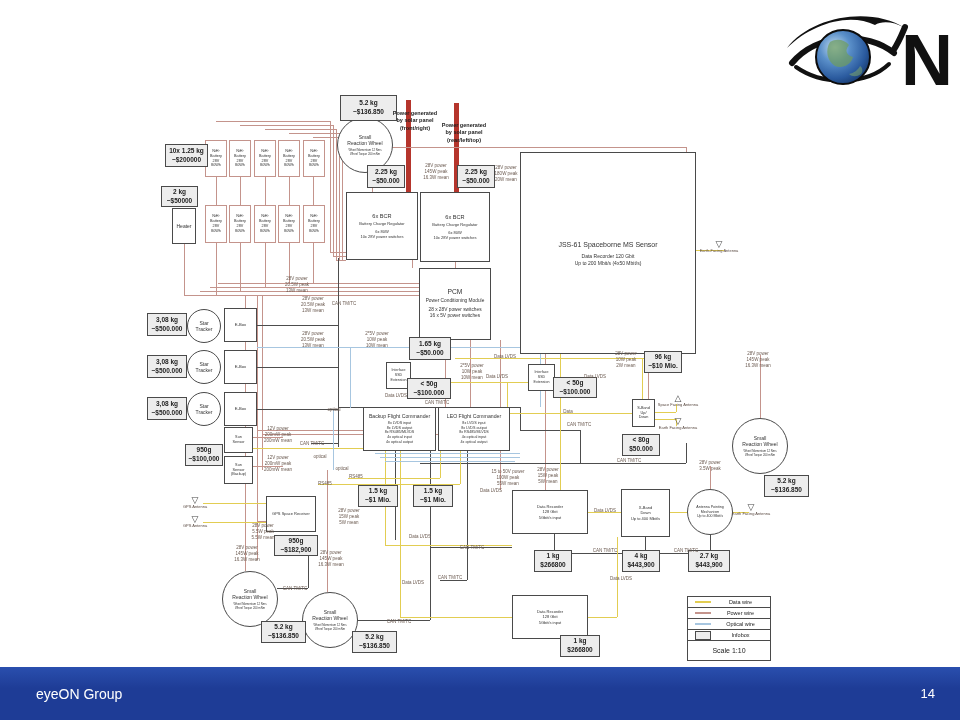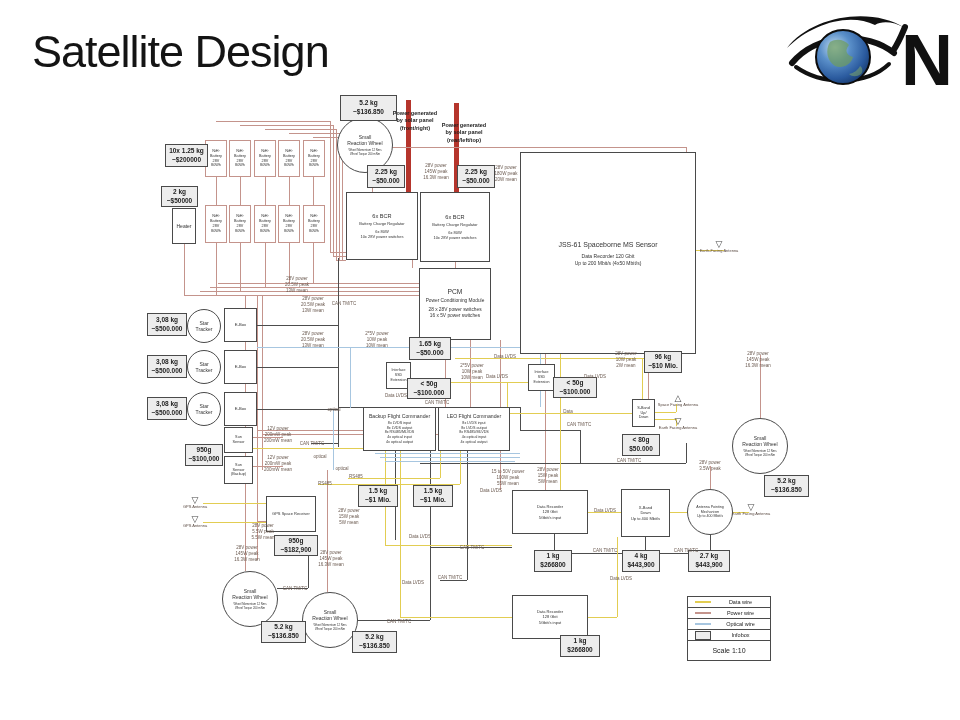--- a/index.html
+++ b/index.html
@@ -39,21 +39,20 @@
   
   .footer{position:absolute;left:0;top:667px;width:960px;height:53px;display:flex;align-items:center;}
   .footer .grp{color:#fff;font-size:14px;margin-left:36px;}
   .footer .pg{color:#fff;font-size:13px;margin-left:auto;margin-right:25px;}
 </style>
 </head>
 <body>
 
 <div id="slide">
 
-  <div class="title">Satellite Design</div>
 
   <div class="logo">
     <svg width="168" height="90" viewBox="0 0 168 90">
       <defs>
         <radialGradient id="earthg" cx="35%" cy="32%" r="80%">
           <stop offset="0%" stop-color="#c3ddf0"></stop>
           <stop offset="35%" stop-color="#5a8fc9"></stop>
           <stop offset="72%" stop-color="#2a5a9e"></stop>
           <stop offset="100%" stop-color="#12305e"></stop>
         </radialGradient>
@@ -550,14 +549,18 @@
       <span class="lg-swatch" style="background: rgb(167, 198, 224);"></span>
       <span class="lg-label">Optical wire</span>
     </div>
     <div class="lg-row">
       <span class="lg-swatch boxsw"></span>
       <span class="lg-label">Infobox</span>
     </div>
     <div class="lg-scale">Scale  1:10</div>
   </div>
 
+  <div class="footer" style="background: linear-gradient(rgb(42, 79, 174), rgb(30, 60, 150) 40%);">
+    <span class="grp">eyeON Group</span>
+    <span class="pg">14</span>
+  </div>
 
 </div>
 
 </body></html>

